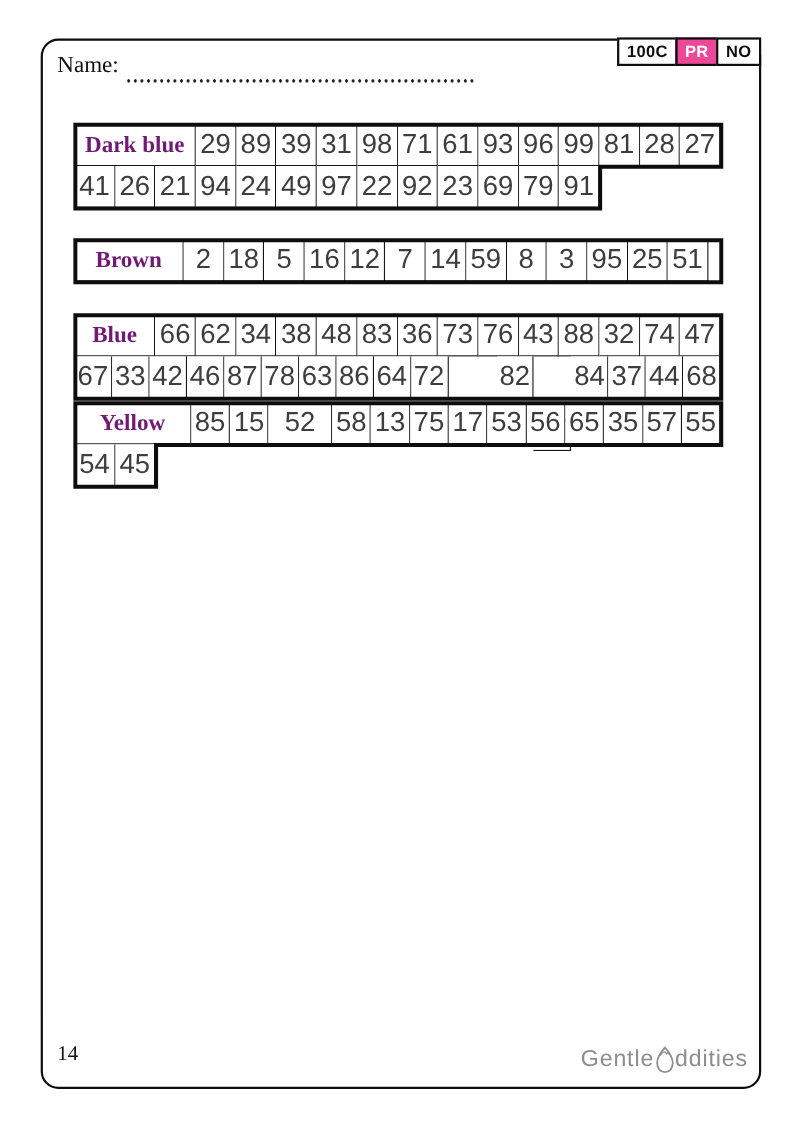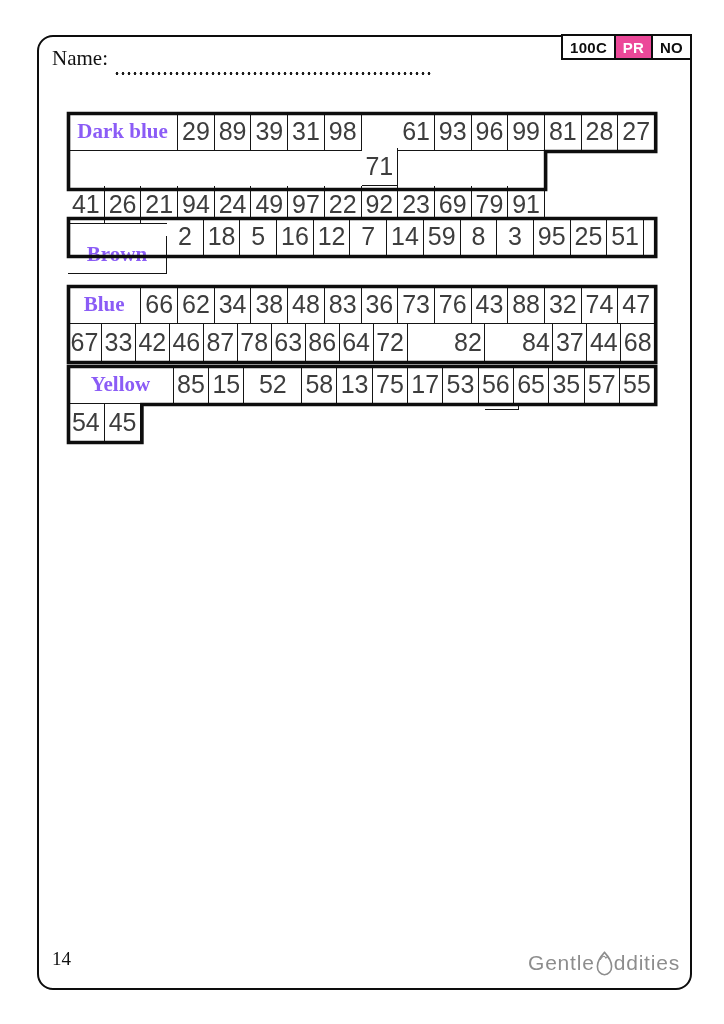--- a/index.html
+++ b/index.html
@@ -16,21 +16,21 @@
   .badge{display:flex;align-items:center;justify-content:center;height:26px;box-sizing:border-box;
          border:2.3px solid #0d0d0d;background:#fff;font-weight:bold;font-size:15px;
          padding:0 7px;margin-left:-2.3px;color:#0d0d0d;letter-spacing:.3px;
          font-family:"Liberation Sans",sans-serif;}
   .badge.solid{background:#ec4899;color:#fff;}
   .snake{position:absolute;left:68px;z-index:2;}
   .srow{display:flex;}
   .cell{box-sizing:border-box;height:38px;display:flex;align-items:center;justify-content:center;
         border-right:1.7px solid #151515;border-bottom:1.7px solid #151515;background:#fff;}
   .num{font-size:25px;color:#3d3d3d;font-weight:400;}
-  .label-cell{font-family:"Liberation Serif",serif;font-weight:bold;font-size:21px;color:#8b5cf6;}
+  .label-cell{font-family:"Liberation Serif",serif;font-weight:bold;font-size:21px;color:#701a75;}
   .outline{position:absolute;pointer-events:none;}
   .pagenum{position:absolute;left:52px;top:948px;font-family:"Liberation Serif",serif;
            font-size:19px;color:#111;}
   .brand{position:absolute;right:44px;top:950px;display:flex;align-items:center;
          color:#8d8d8d;font-size:21px;letter-spacing:.8px;}
   .egg{margin:0 1px;position:relative;top:1px;}
 </style>
 </head>
 <body>
 
@@ -48,21 +48,21 @@
 
   <div id="tables">
       <div class="snake" style="top: 113px; width: 587.2px;">
         <div class="srow">
           <div class="cell label-cell" style="width: 110.1px;">Dark blue</div>
           <div class="cell num" style="width: 36.7px;">29</div>
           <div class="cell num" style="width: 36.7px;">89</div>
           <div class="cell num" style="width: 36.7px;">39</div>
           <div class="cell num" style="width: 36.7px;">31</div>
           <div class="cell num" style="width: 36.7px;">98</div>
-          <div class="cell num" style="width: 36.7px; margin-top: 35px;">71</div>
+          <div class="cell num" style="width: 36.7px;">71</div>
           <div class="cell num" style="width: 36.7px;">61</div>
           <div class="cell num" style="width: 36.7px;">93</div>
           <div class="cell num" style="width: 36.7px;">96</div>
           <div class="cell num" style="width: 36.7px;">99</div>
           <div class="cell num" style="width: 36.7px;">81</div>
           <div class="cell num" style="width: 36.7px;">28</div>
           <div class="cell num" style="width: 36.7px;">27</div>
         </div>
         <div class="srow">
           <div class="cell num" style="width: 36.7px;">41</div>
@@ -78,21 +78,21 @@
           <div class="cell num" style="width: 36.7px;">69</div>
           <div class="cell num" style="width: 36.7px;">79</div>
           <div class="cell num" style="width: 36.7px;">91</div>
         </div>
         <svg class="outline" width="594.2" height="83" style="left: -3.5px; top: -3.5px;">
           <path d="M3.5,3.5 H590.7 V41.5 H480.6 V79.5 H3.5 Z" fill="none" stroke="#0d0d0d" stroke-width="3.6"></path>
         </svg>
       </div>
       <div class="snake" style="top: 218px; width: 587.2px;">
         <div class="srow">
-          <div class="cell label-cell" style="width: 99px; margin-top: 18px;">Brown</div>
+          <div class="cell label-cell" style="width: 99px;">Brown</div>
           <div class="cell num" style="width: 36.7px;">2</div>
           <div class="cell num" style="width: 36.7px;">18</div>
           <div class="cell num" style="width: 36.7px;">5</div>
           <div class="cell num" style="width: 36.7px;">16</div>
           <div class="cell num" style="width: 36.7px;">12</div>
           <div class="cell num" style="width: 36.7px;">7</div>
           <div class="cell num" style="width: 36.7px;">14</div>
           <div class="cell num" style="width: 36.7px;">59</div>
           <div class="cell num" style="width: 36.7px;">8</div>
           <div class="cell num" style="width: 36.7px;">3</div>

